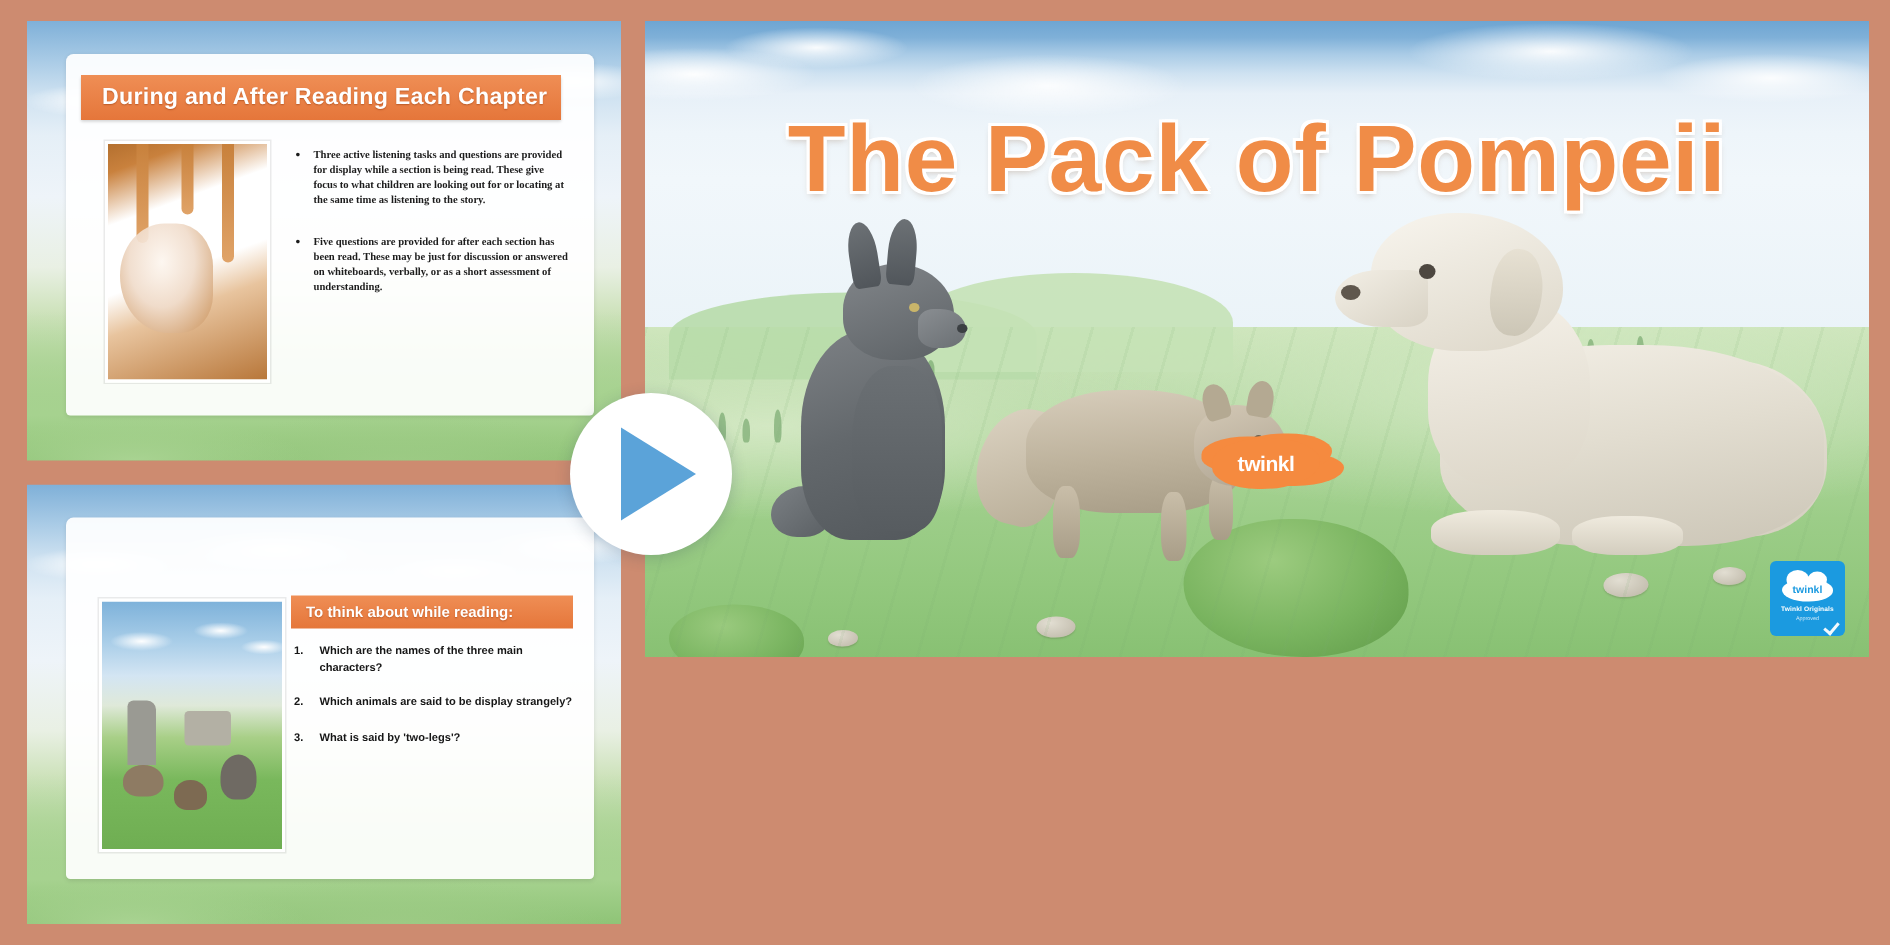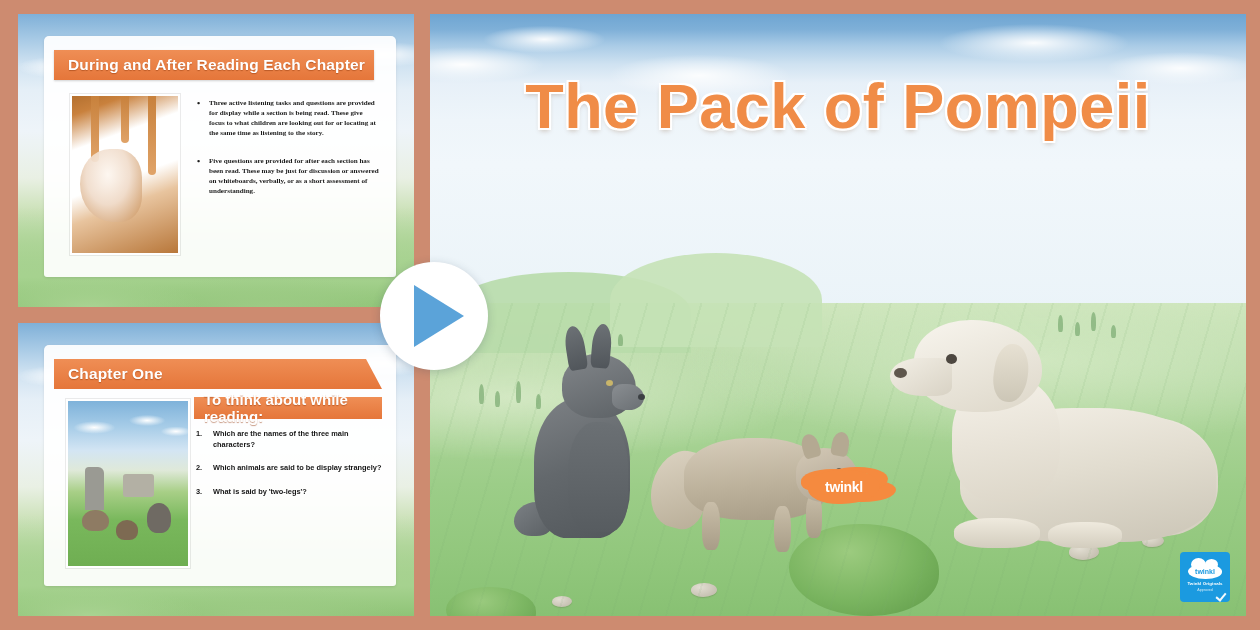--- a/index.html
+++ b/index.html
@@ -236,21 +236,21 @@
     right: 14px;
     top: 52px;
     height: 22px;
     background: linear-gradient(to bottom, #ef8e55, #e5763a);
     display: flex;
     align-items: center;
     padding-left: 10px;
   }
   .s2-qbar span {
     color: #fff;
-    font-size: 15px;
+    font-size: 10px;
     font-weight: bold;
     text-shadow: 0 1px 1px rgba(150,60,15,.5);
     filter: blur(.2px);
   }
 
   .s2-list {
     position: absolute;
     left: 152px;
     right: 12px;
     top: 84px;
@@ -266,21 +266,21 @@
     filter: blur(.28px);
   }
   .s2-list .q .num { width: 9px; flex: none; }
 
   
   .hero {
     position: absolute;
     left: 430px;
     top: 14px;
     width: 816px;
-    height: 602px;
+    height: 424px;
     overflow: hidden;
     background: #e6f0f7;
     cursor: pointer;
   }
 
   .hero-sky {
     position: absolute;
     left: 0; right: 0; top: 0;
     height: 52%;
     background: linear-gradient(to bottom,
@@ -734,23 +734,20 @@
           <li>Five questions are provided for after each section has been read. These may be just for discussion or answered on whiteboards, verbally, or as a short assessment of understanding.</li>
         </ul>
 
       </div>
     </div>
 
     <div class="thumb">
       <div class="slide-bg"></div>
       <div class="slide-card">
 
-        <div class="hdr-bar angled">
-          <span>Chapter One</span>
-        </div>
 
         <div class="s2-photo">
           <div class="ruin"></div>
           <div class="ruin2"></div>
           <div class="dog" style="left:12%;top:66%;width:22%;height:13%"></div>
           <div class="dog" style="left:40%;top:72%;width:18%;height:12%;background:#7d6a52"></div>
           <div class="dog" style="left:66%;top:62%;width:20%;height:18%;background:#6f6a63"></div>
         </div>
 
         <div class="s2-qbar">

